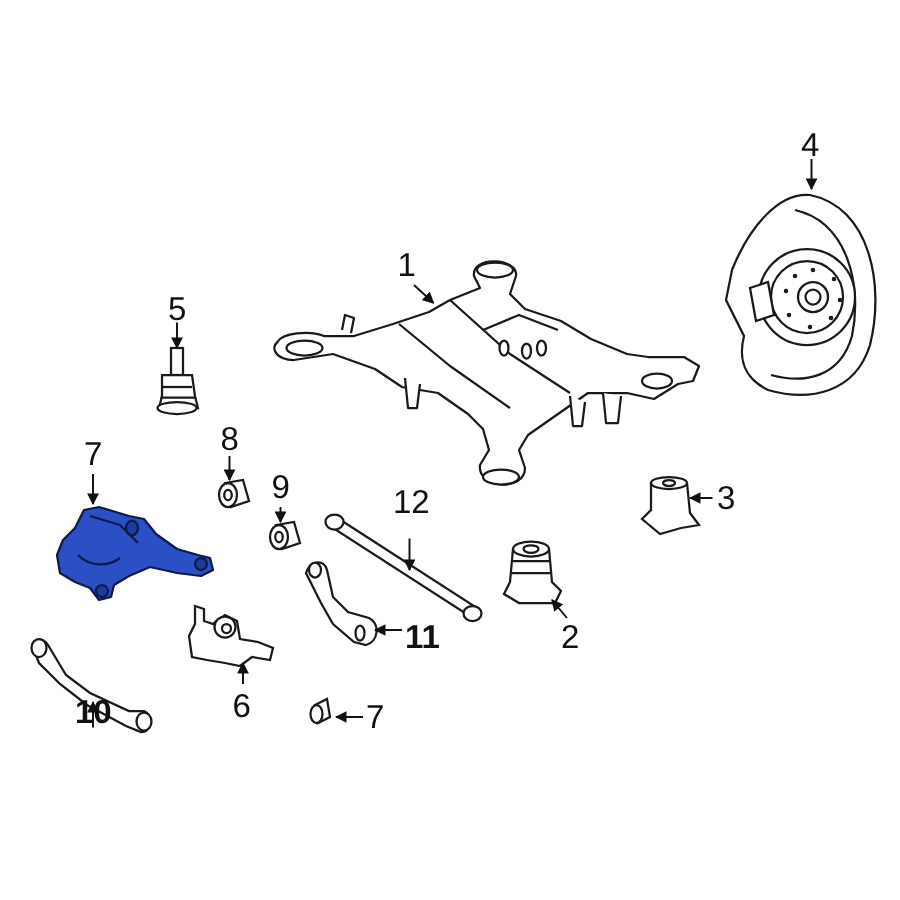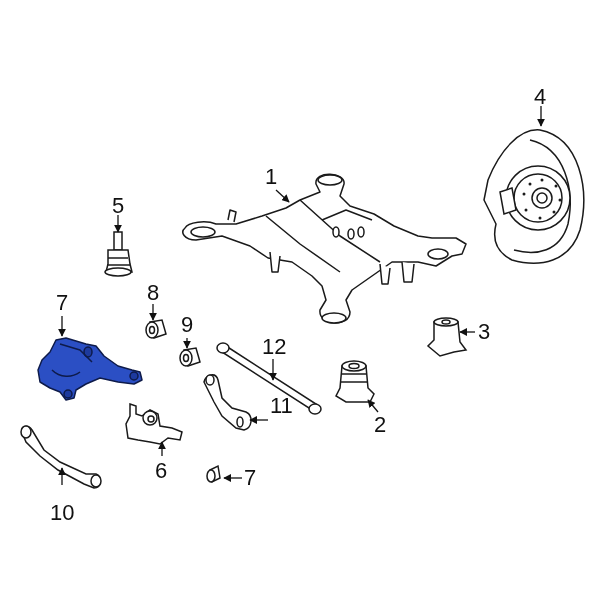--- a/index.html
+++ b/index.html
@@ -156,18 +156,18 @@
 
   <div class="callout" style="left:265px;top:166px;">1</div>
   <div class="callout" style="left:374px;top:414px;">2</div>
   <div class="callout" style="left:478px;top:321px;">3</div>
   <div class="callout" style="left:534px;top:86px;">4</div>
   <div class="callout" style="left:112px;top:195px;">5</div>
   <div class="callout" style="left:155px;top:460px;">6</div>
   <div class="callout" style="left:56px;top:292px;">7</div>
   <div class="callout" style="left:147px;top:282px;">8</div>
   <div class="callout" style="left:181px;top:314px;">9</div>
-  <div class="callout" style="left:50px;top:502px;">10</div>
-  <div class="callout" style="left:270px;top:395px;">11</div>
-  <div class="callout" style="left:262px;top:336px;text-align:right;">12</div>
+  <div class="callout" style="left:50px;top:464px;font-weight:bold;">10</div>
+  <div class="callout" style="left:270px;top:414px;font-weight:bold;">11</div>
+  <div class="callout" style="left:262px;top:324px;text-align:right;">12</div>
   <div class="callout" style="left:244px;top:467px;">7</div>
 
 </div>
 
 </body></html>

